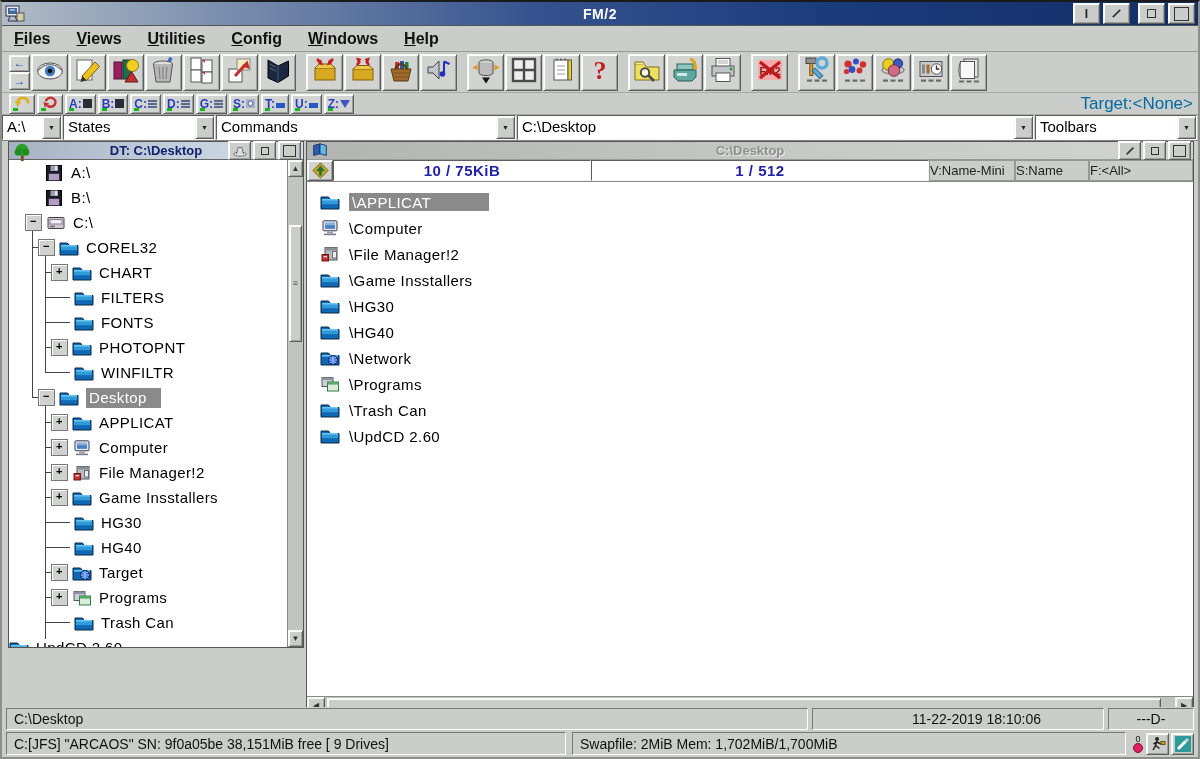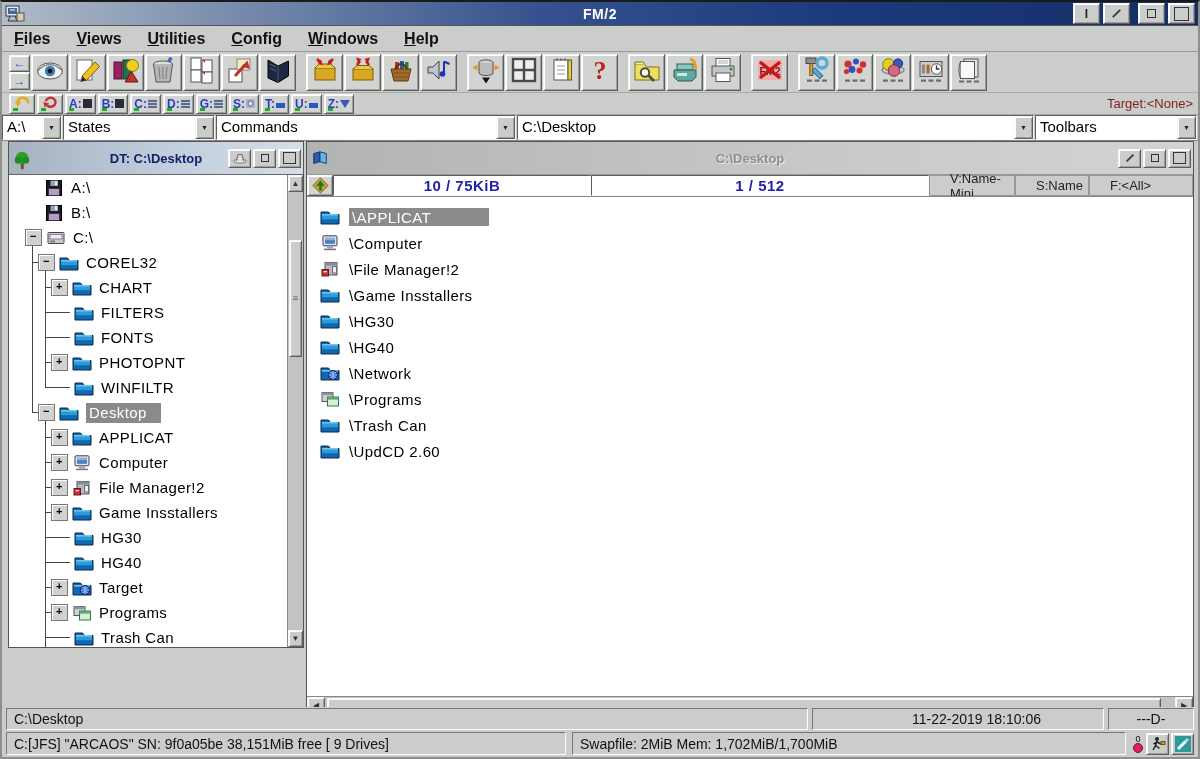--- a/index.html
+++ b/index.html
@@ -32,33 +32,33 @@
   .dbtn{height:18px;margin-right:2px;padding:0 3px;background:#d2d4d2;display:flex;align-items:center;position:relative;flex:none;}
   .dbtn svg{width:18px;height:14px;}
   .dletter{font-size:12px;font-weight:bold;color:#2b3cc4;line-height:1;}
   .dglyph{width:9px;height:9px;margin-left:1px;}
   .dg-floppy{background:#2a2a38;}
   .dg-hdd{background:repeating-linear-gradient(#c8c8c8 0 1px,#5a6a90 1px 3px);}
   .dg-cd{background:radial-gradient(circle at 50% 50%,#fff 1px,#7a86b0 2px,#aab2cc 4px);}
   .dg-ram{background:#2858c8;height:5px;margin-top:3px;}
   .dg-filter{width:0;height:0;border-left:5px solid transparent;border-right:5px solid transparent;border-top:8px solid #3858c0;background:none;}
   .led{position:absolute;left:3px;bottom:2px;width:5px;height:3px;background:#17b517;}
-  .target{margin-left:auto;margin-right:5px;font-size:13px;color:#7f1d1d;}
+  .target{margin-left:auto;margin-right:5px;font-size:17px;color:#0369a1;}
   
   .combobar{height:25px;display:flex;align-items:stretch;background:#cbcdcb;border-bottom:1px solid #888;}
   .combo{display:flex;background:#fff;margin-right:1px;}
   .combo-val{flex:1;font-size:15px;color:#000;padding:2px 4px 0 4px;white-space:nowrap;overflow:hidden;}
   .combo-btn{width:17px;background:#cbcdcb;display:flex;align-items:center;justify-content:center;font-size:7px;color:#222;flex:none;}
   .c0{width:58px;}.c1{width:150px;justify-content:space-between;}.c2{width:298px;}.c3{flex:1;}.c4{width:160px;}
   
   .main{flex:1;position:relative;background:#cbcdcb;overflow:hidden;}
   .panel{position:absolute;top:0;display:flex;flex-direction:column;border:1px solid #555;}
   .tree-panel{left:6px;width:294px;height:505px;}
   .file-panel{left:304px;right:4px;height:572px;}
-  .phead{height:32px;display:flex;align-items:center;flex:none;padding:0 2px;}
+  .phead{height:17px;display:flex;align-items:center;flex:none;padding:0 2px;}
   .phead-tree{background:linear-gradient(90deg,#a6b2c2 0%,#c2cedc 55%,#d4dde8 100%);}
   .phead-file{background:linear-gradient(90deg,#b2b4b2 0%,#c8cac8 60%,#d2d4d2 100%);}
   .ptitle{position:absolute;left:0;right:0;text-align:center;font-size:13px;font-weight:bold;pointer-events:none;}
   .ptitle-tree{color:#13206b;}
   .ptitle-file{color:#8f8f8f;text-shadow:1px 1px 0 #e9e9e9;}
   .phead{position:relative;}
   .picon{width:18px;height:17px;margin-left:2px;z-index:2;}
   .pbtns{margin-left:auto;display:flex;gap:2px;z-index:2;}
   .phbtn{width:21px;height:17px;background:#cbcdcb;display:flex;align-items:center;justify-content:center;}
   .sq-xs{width:6px;height:6px;border:1.5px solid #333;}
@@ -83,21 +83,21 @@
   .hscroll{height:17px;flex:none;border-top:1px solid #888;background:#c2c4c2;display:flex;}
   .hbtn{width:16px;flex:none;background:#cbcdcb;display:flex;align-items:center;justify-content:center;font-size:8px;color:#333;}
   .htrack{flex:1;position:relative;}
   .hthumb{position:absolute;top:1px;bottom:1px;left:2px;right:14px;background:#cbcdcb;}
   
   .inforow{height:21px;display:flex;flex:none;border-top:1px solid #999;background:#cbcdcb;}
   .upbtn{width:24px;flex:none;background:#d2d4d2;display:flex;align-items:center;justify-content:center;}
   .upbtn svg{width:17px;height:17px;}
   .ifield{background:#fff;display:flex;align-items:center;justify-content:center;font-size:15px;font-weight:bold;color:#2222a8;letter-spacing:.5px;}
   .if1{width:256px;}.if2{width:336px;}
-  .mfield{background:#cbcdcb;border:1px solid #979997;font-size:13px;color:#222;display:flex;align-items:center;padding-left:20px;box-sizing:border-box;}
+  .mfield{background:#cbcdcb;border:1px solid #979997;font-size:13px;color:#222;display:flex;align-items:center;padding-left:0;box-sizing:border-box;}
   .m1{width:86px;}.m2{width:74px;}.m3{flex:1;}
   .file-content{flex:1;background:#fff;border-top:1px solid #888;overflow:hidden;padding-top:7px;}
   .frow{height:26px;display:flex;align-items:center;padding-left:13px;font-size:15px;letter-spacing:.4px;color:#000;white-space:nowrap;}
   .fico{flex:none;width:20px;height:16px;margin-right:9px;}
   .fico svg{width:100%;height:100%;}
   .flabel.sel{background:#8a8a8a;color:#fff;padding:1px 58px 0 3px;}
   
   .statusA{height:22px;margin:1px 4px 0 4px;display:flex;gap:4px;flex:none;}
   .statusB{height:23px;margin:2px 4px 2px 4px;display:flex;gap:6px;flex:none;align-items:stretch;}
   .scell{border:1px solid;border-color:#777 #fdfdfd #fdfdfd #777;display:flex;align-items:center;font-size:14px;color:#111;padding:0 7px;box-sizing:border-box;white-space:nowrap;overflow:hidden;}

